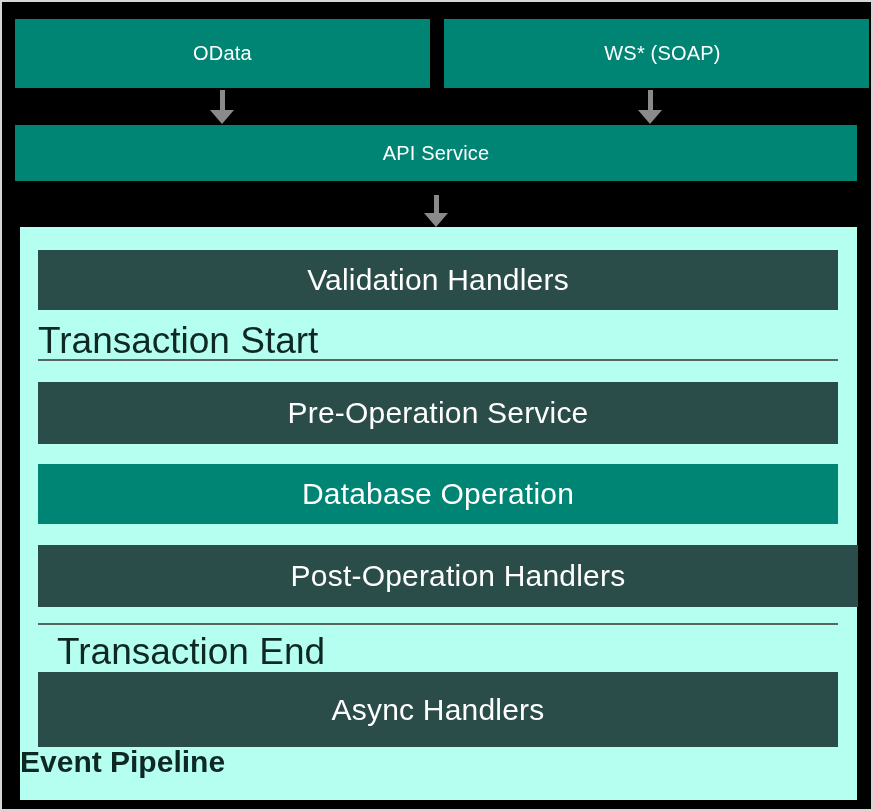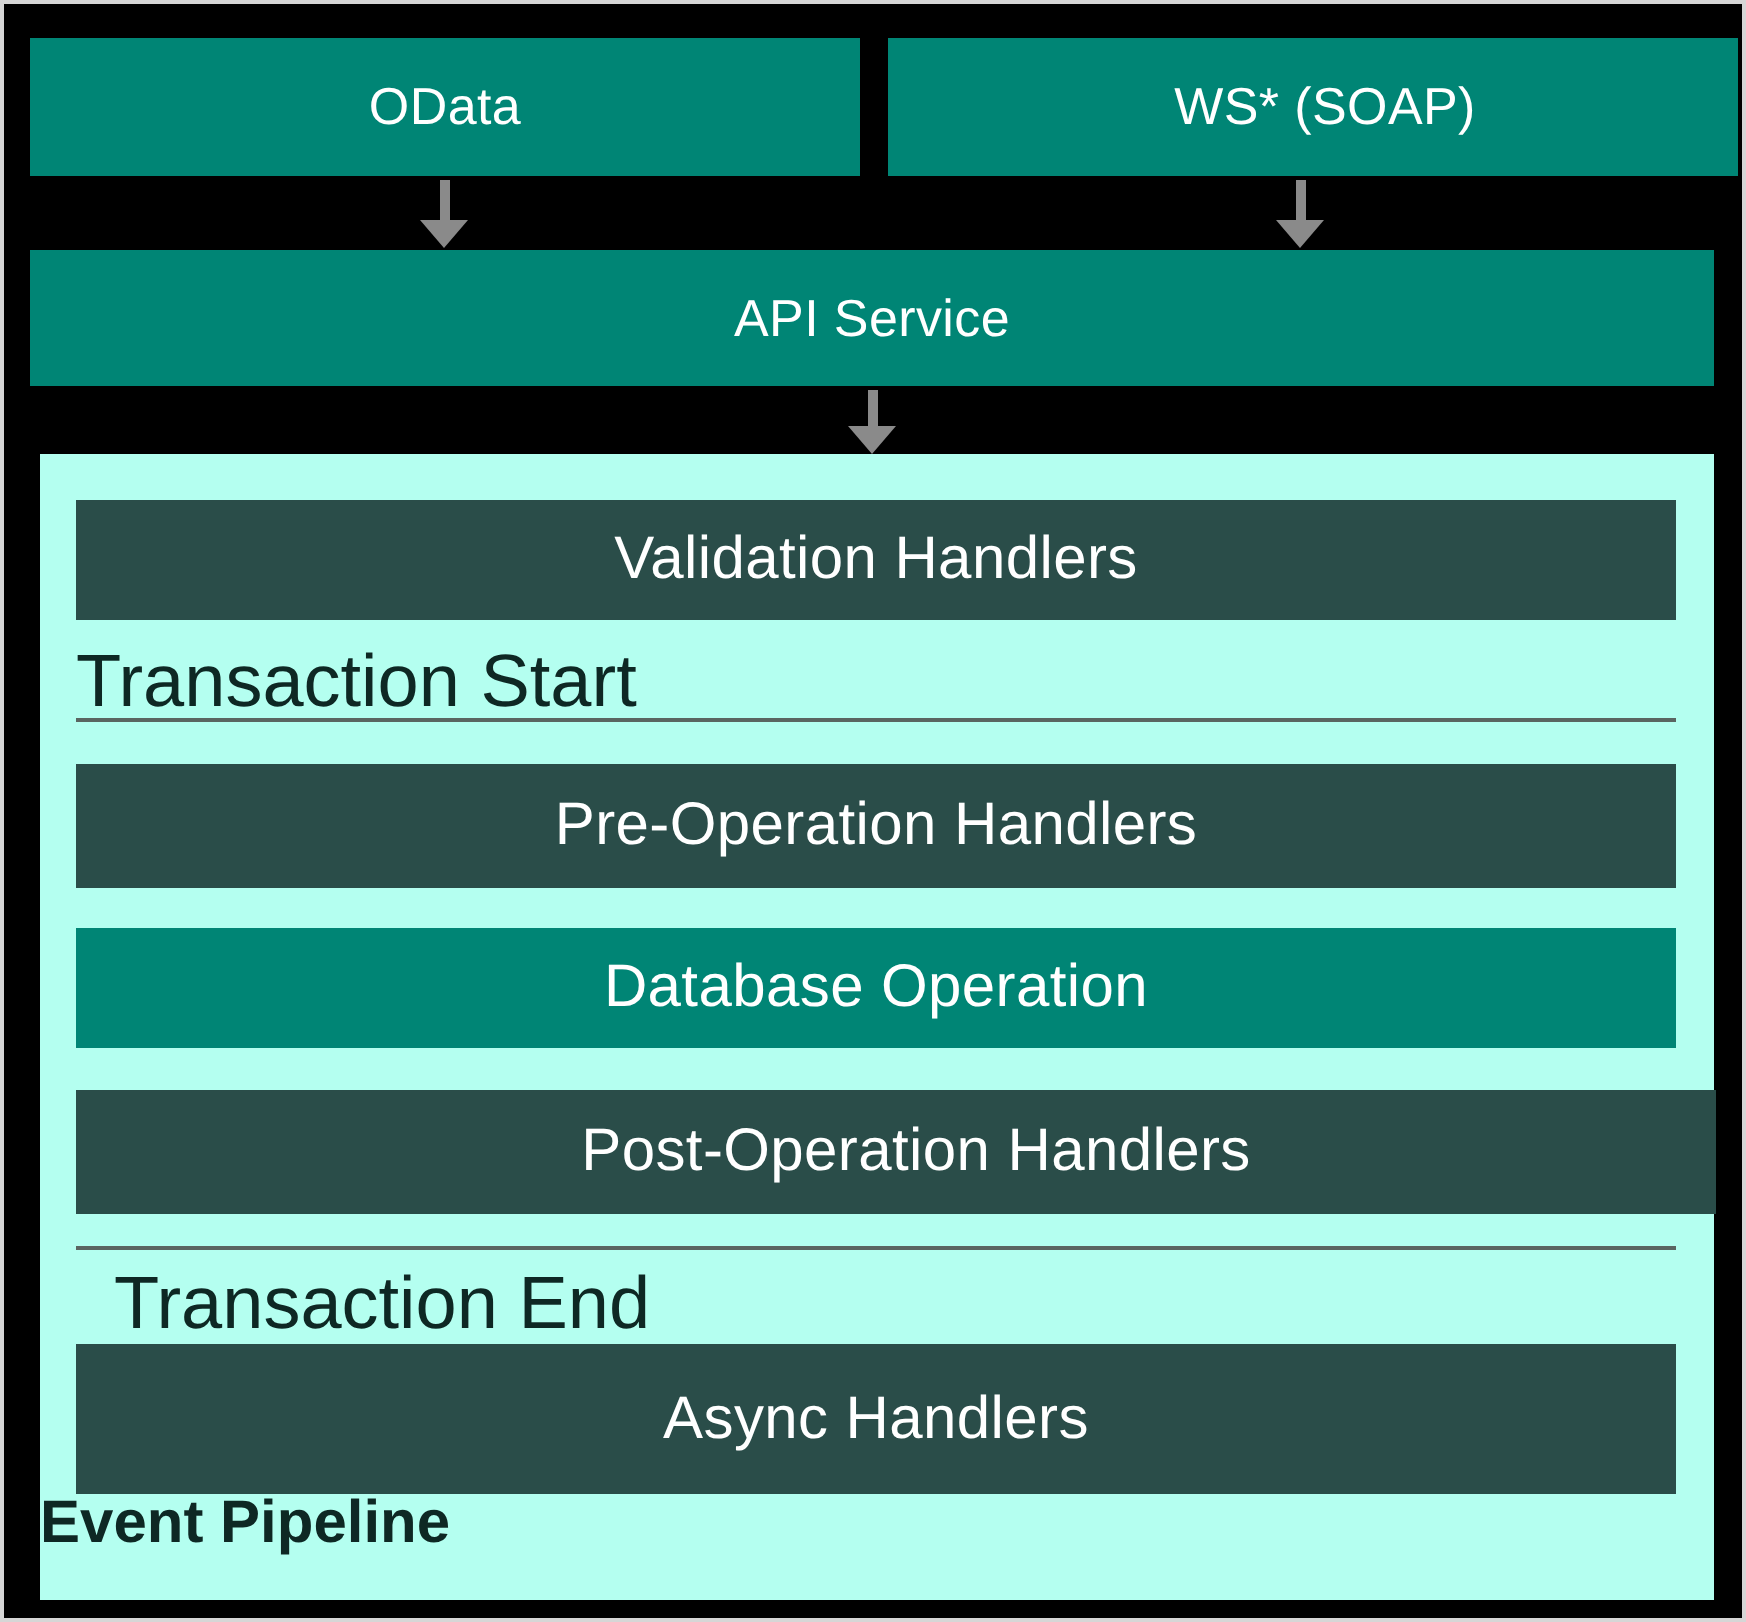--- a/index.html
+++ b/index.html
@@ -16,29 +16,29 @@
     border: 2px solid #D6D6D6;
     box-sizing: border-box;
     overflow: hidden;
   }
   .box {
     position: absolute;
     display: flex;
     align-items: center;
     justify-content: center;
     color: #FFFFFF;
-    font-size: 26px;
+    font-size: 20px;
     letter-spacing: 0.2px;
   }
   .teal  { background: #008575; }
   .slate { background: #2A4D49; }
 
   .src-odata { left: 13px;  top: 17px; width: 415px; height: 69px; }
   .src-ws    { left: 442px; top: 17px; width: 413px; height: 69px; padding-left: 12px; }
-  .api-bar   { left: 13px;  top: 123px; width: 842px; height: 68px; }
+  .api-bar   { left: 13px;  top: 123px; width: 842px; height: 56px; }
 
   .arrow {
     position: absolute;
     width: 24px;
     display: flex;
     flex-direction: column;
     align-items: center;
   }
   .arrow-stem { width: 5px; flex: 1 1 auto; background: #8A8A8A; }
   .arrow-head {
@@ -139,21 +139,21 @@
 
     <div class="stage slate stage-validation">
       <span>Validation Handlers</span>
     </div>
 
     <div class="tx-label tx-start">Transaction Start</div>
 
     <div class="divider divider-top"></div>
 
     <div class="stage slate stage-preop">
-      <span>Pre-Operation Handlers</span>
+      <span>Pre-Operation Service</span>
     </div>
 
     <div class="stage teal stage-dbop">
       <span>Database Operation</span>
     </div>
 
     <div class="stage slate stage-postop">
       <span>Post-Operation Handlers</span>
     </div>
 

